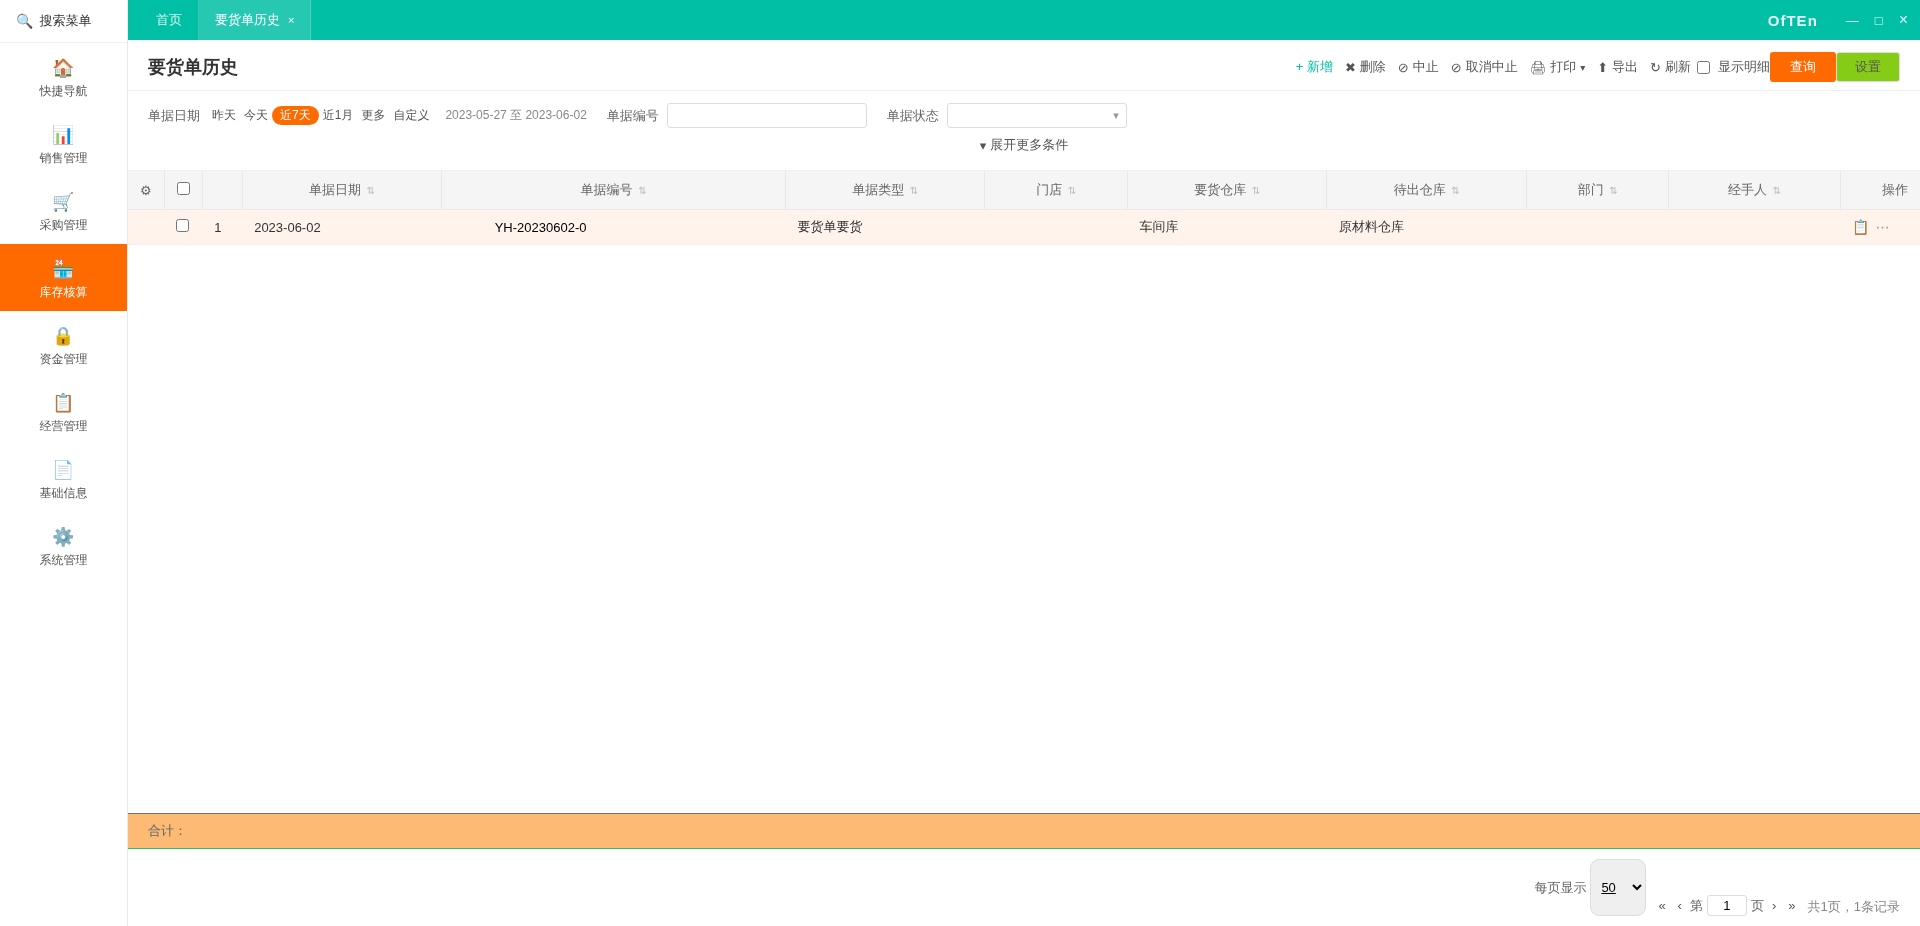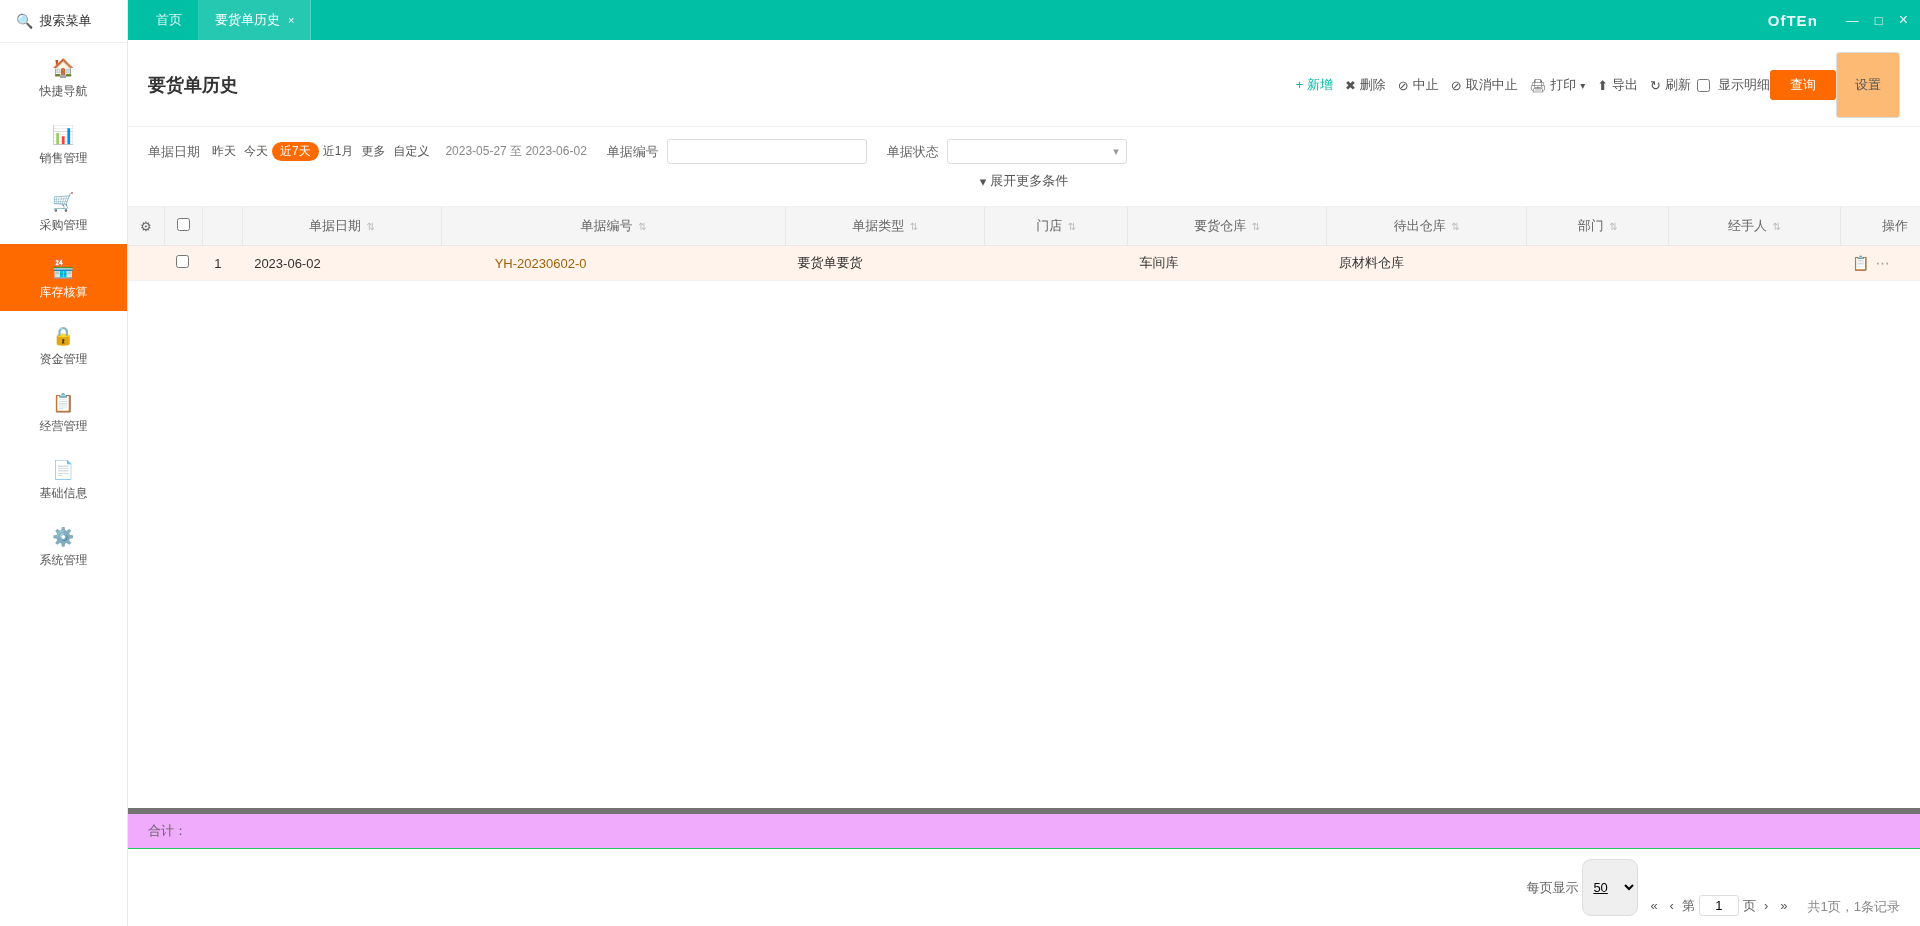--- a/index.html
+++ b/index.html
@@ -129,24 +129,24 @@
     .btn-query {
       background: #ff6a00;
       color: #fff;
       border: none;
       padding: 6px 20px;
       border-radius: 3px;
       font-size: 13px;
       cursor: pointer;
     }
     .btn-setting {
-      background: #fdba74;
+      background: #84cc16;
       color: #555;
       border: 1px solid #ddd;
-      padding: 23px 18px;
+      padding: 5px 18px;
       border-radius: 3px;
       font-size: 13px;
       cursor: pointer;
     }
     .display-detail {
       display: flex;
       align-items: center;
       gap: 4px;
       font-size: 13px;
       color: #555;
@@ -254,33 +254,33 @@
     }
     thead th:last-child { border-right: none; }
     .sort-icon { color: #bbb; font-size: 10px; margin-left: 2px; }
     tbody tr { border-bottom: 1px solid #f0f0f0; }
     tbody tr.selected { background: #fff3eb; }
     tbody td {
       padding: 8px 12px;
       color: #333;
       white-space: nowrap;
     }
-    .link-text { color: #a16207; cursor: pointer; text-decoration: none; margin-left: 41px; }
+    .link-text { color: #000000; cursor: pointer; text-decoration: none; margin-left: 41px; }
     .action-icons { display: flex; gap: 6px; align-items: center; }
     .action-icon { color: #999; cursor: pointer; font-size: 14px; }
 
     
     .settings-col { width: 36px; text-align: center; }
     .checkbox-col { width: 36px; text-align: center; }
 
     
     .table-footer {
       padding: 8px 20px;
-      background: #f0abfc;
-      border-top: 6px solid #737373;
+      background: #fdba74;
+      border-top: 1px solid #737373;
       font-size: 13px;
       color: #666;
       flex-shrink: 0;
     }
 
     
     .pagination-bar {
       display: flex;
       align-items: flex-end;
       justify-content: flex-end;
@@ -304,21 +304,21 @@
     .page-btn { color: #555; cursor: pointer; padding: 2px 4px; font-size: 13px; }
     .page-input {
       width: 40px;
       border: 1px solid #ddd;
       border-radius: 3px;
       padding: 2px 4px;
       text-align: center;
       font-size: 13px;
       outline: none;
     }
-    .page-info { margin-left: 8px; color: #888; }
+    .page-info { margin-left: 0; color: #888; }
 
     
     ::-webkit-scrollbar { width: 6px; height: 6px; }
     ::-webkit-scrollbar-track { background: #f0f0f0; }
     ::-webkit-scrollbar-thumb { background: #ccc; border-radius: 3px; }
   </style>
 </head>
 <body>
 
 <div class="sidebar">

